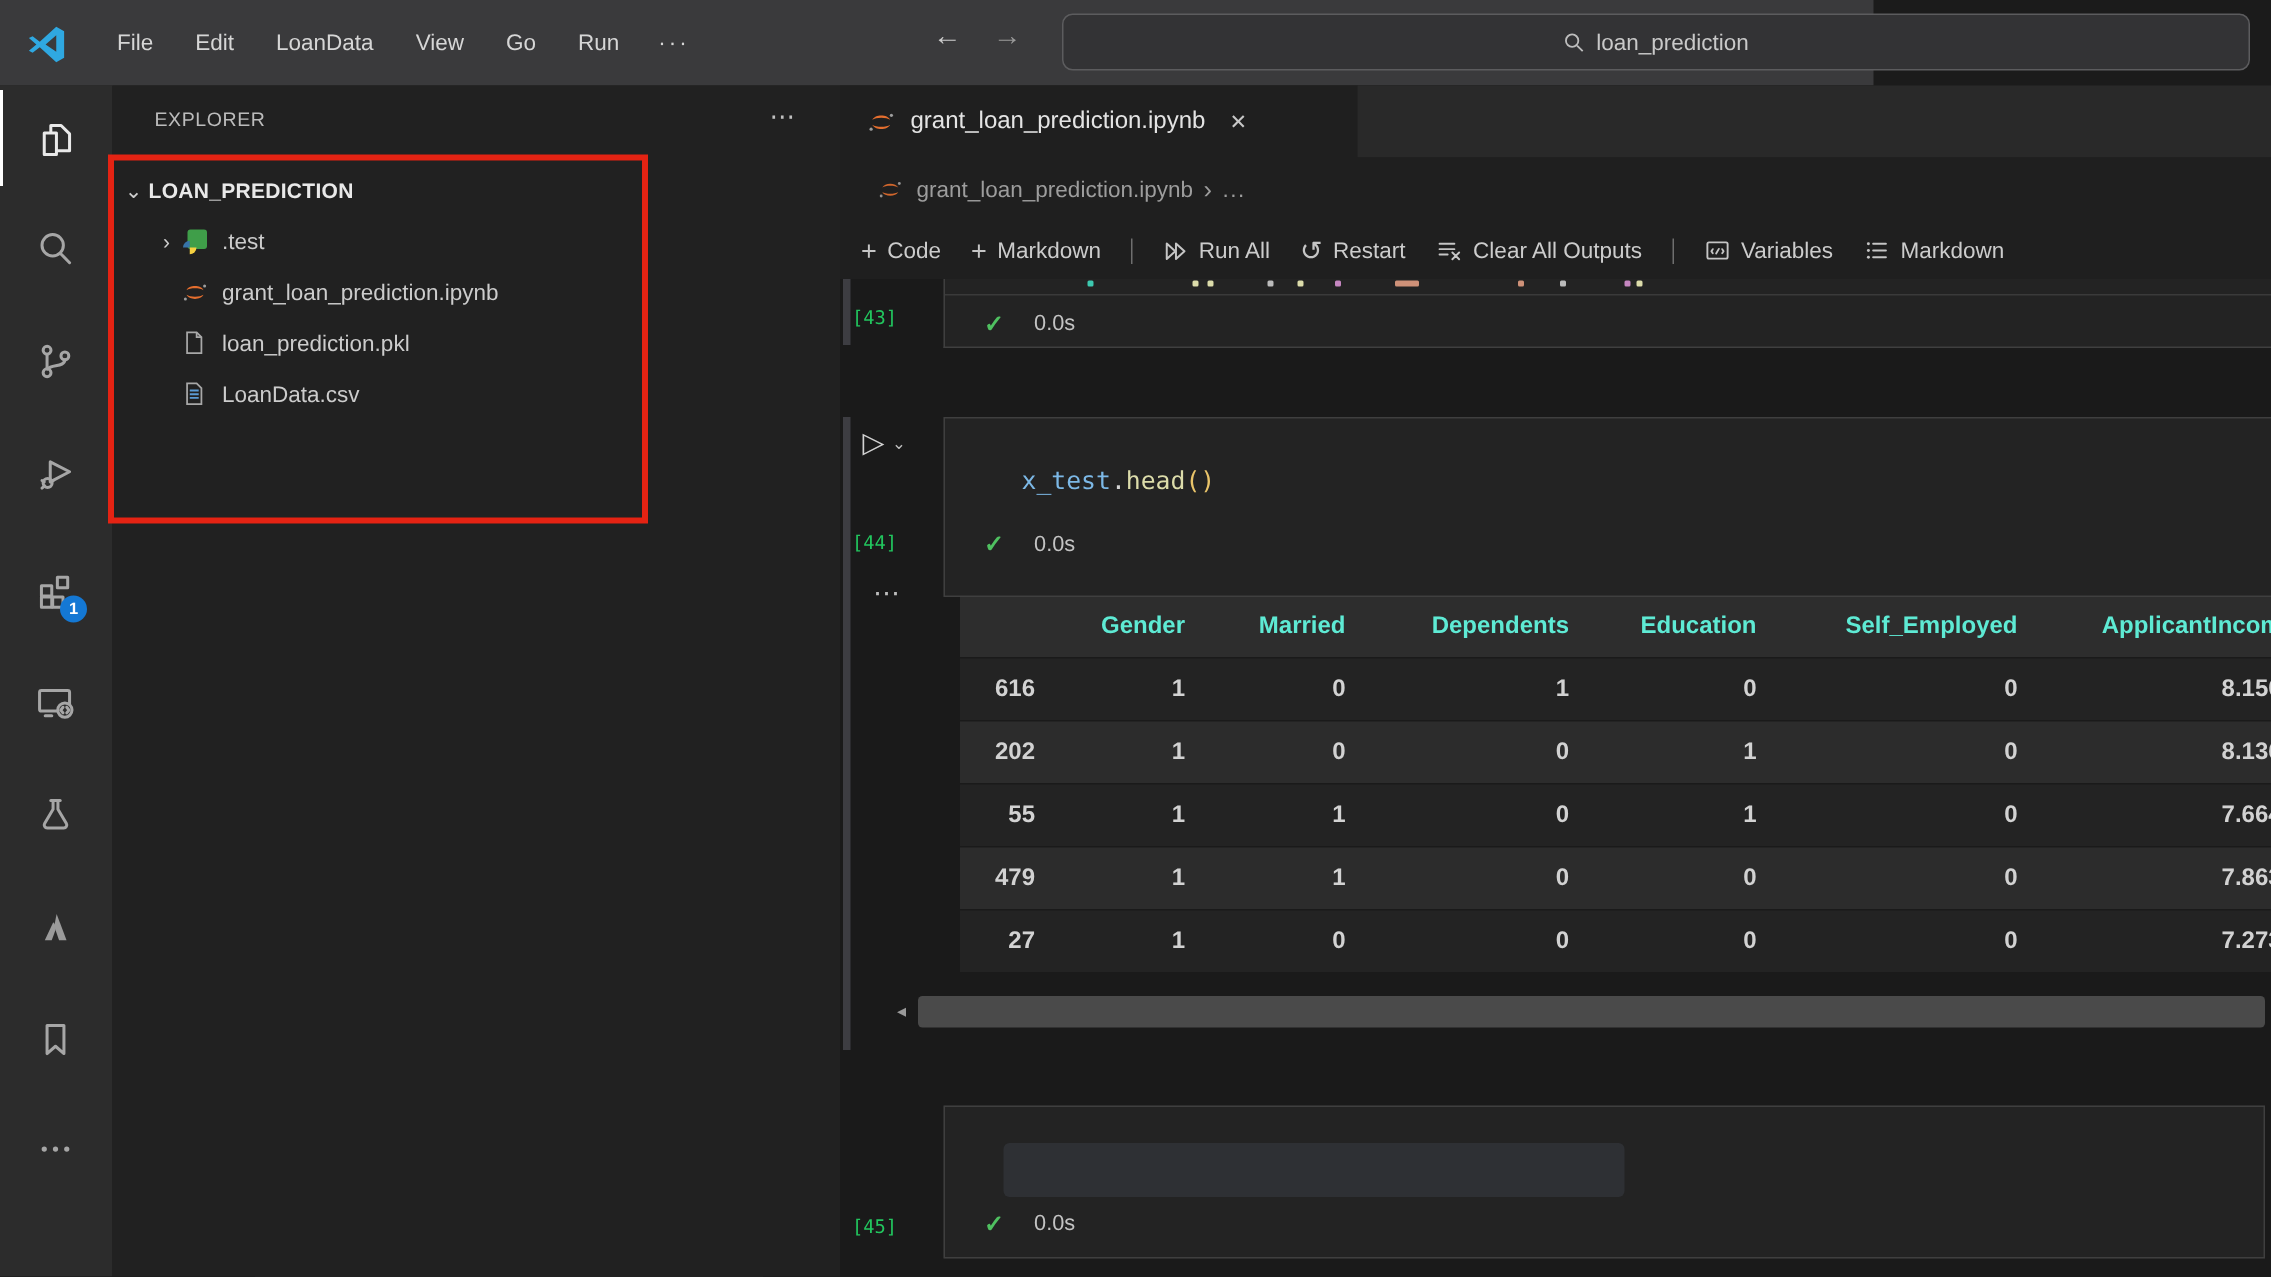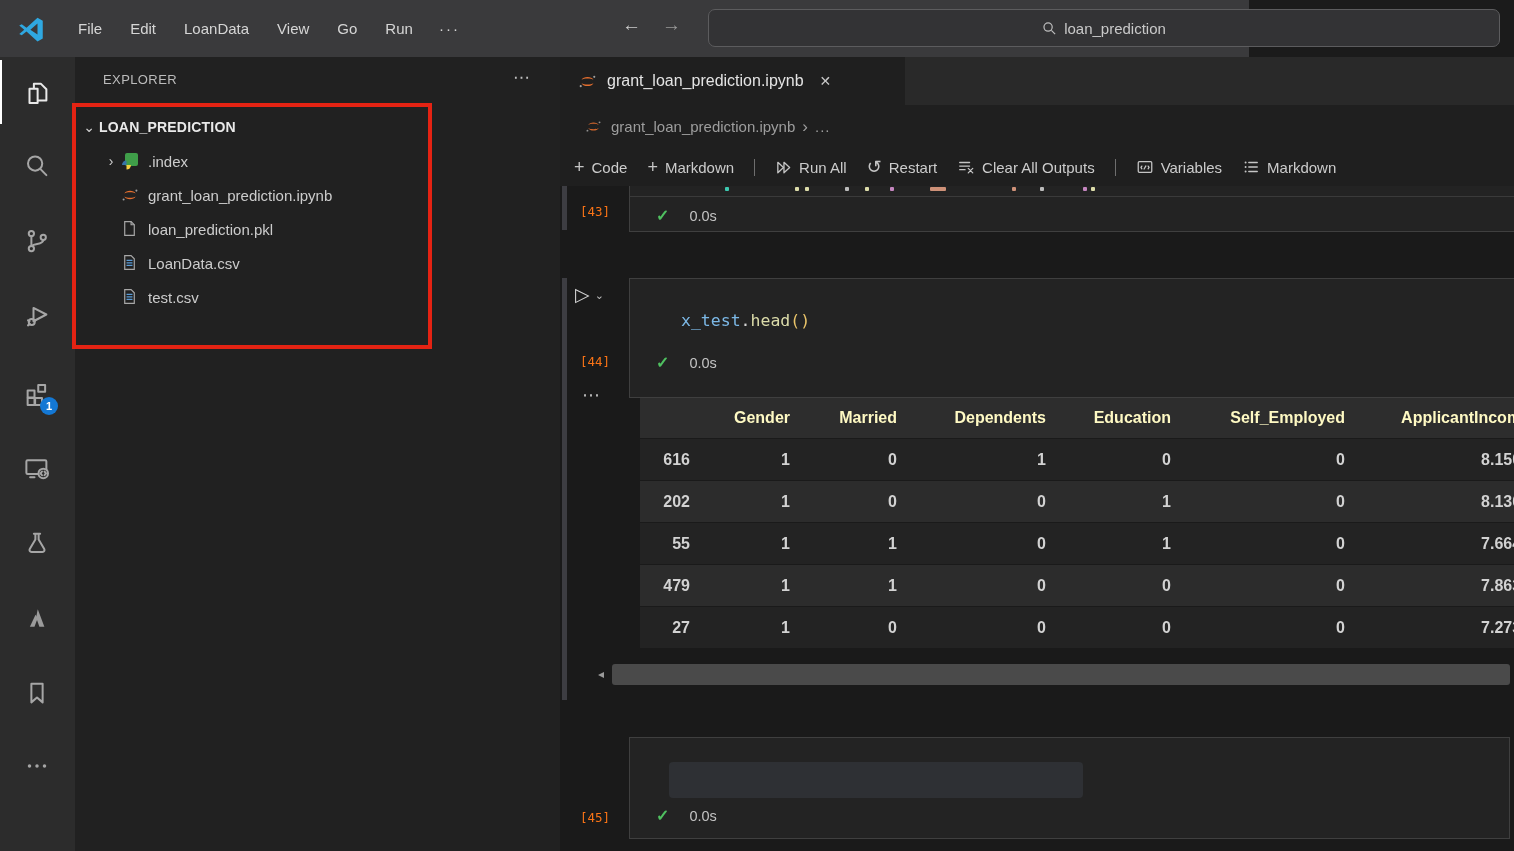--- a/index.html
+++ b/index.html
@@ -52,39 +52,39 @@
   .nbtoolbar{position:absolute;left:0;top:91px;width:954px;height:38px;background:#1f1f1f;display:flex;align-items:center;white-space:nowrap;padding-left:14px;box-sizing:border-box;}
   .tb-item{display:flex;align-items:center;gap:7px;color:#cccccc;font-size:15px;margin-right:20px;}
   .tb-plus{color:#c5c5c5;font-size:18px;font-weight:400;line-height:1;}
   .tb-item svg{stroke:#c5c5c5;fill:none;stroke-width:1.4;stroke-linecap:round;stroke-linejoin:round;}
   .tb-sep{width:1px;height:17px;background:#6e6e6e;margin-right:20px;}
   .tb-restart{color:#c5c5c5;font-size:18px;line-height:1;}
 
   
   .nbbody{position:absolute;left:0;top:129px;width:954px;height:665px;background:#1a1a1a;}
   .focusbar{position:absolute;left:2px;width:5px;background:#3d3d42;}
-  .gutter-label{position:absolute;left:20px;color:#f97316;font-family:"DejaVu Sans Mono",monospace;font-size:12.5px;}
+  .gutter-label{position:absolute;left:8px;color:#22c55e;font-family:"DejaVu Sans Mono",monospace;font-size:12.5px;}
   .cell{position:absolute;left:69px;width:886px;background:#232323;border:1px solid #3f3f3f;box-sizing:border-box;}
   .cell-status{position:absolute;display:flex;align-items:center;gap:20px;}
   .check{color:#4fc060;font-size:16px;font-weight:700;}
   .dur{color:#c3c3c3;font-size:14.5px;}
   .code-line{position:absolute;font-family:"DejaVu Sans Mono",monospace;font-size:16.5px;white-space:pre;}
   .tok-v{color:#7cb8e6}.tok-f{color:#dcdcaa}.tok-p{color:#d4d4d4}.tok-s{color:#ce9178}.tok-k{color:#569cd6}.tok-b{color:#e9c46a}
   .run-btn{position:absolute;left:15px;top:97px;color:#d2d2d2;font-size:19px;display:flex;align-items:flex-start;gap:5px;}
   .run-chev{font-size:11px;color:#bdbdbd;margin-top:6px;}
   .out-more{position:absolute;left:22px;top:198px;color:#bdbdbd;font-size:18px;letter-spacing:1px;}
 
   
   .output-table{position:absolute;left:80px;top:212px;width:890px;}
   .t-row{display:flex;height:42px;align-items:center;border-top:1px solid #1a1a1a;box-sizing:border-box;}
   .t-head{height:40px;background:#2d2d2d;border-top:none;font-weight:700;color:#e2e2e2;}
   .r-dark{background:#232323;}
   .r-light{background:#2c2c2c;}
   .t-cell{text-align:right;font-size:16px;color:#d2d2d2;font-weight:600;overflow:visible;white-space:nowrap;flex:0 0 auto;}
-  .t-head .t-cell{color:#fef9c3;font-weight:700;}
+  .t-head .t-cell{color:#5eead4;font-weight:700;}
   .c0{width:50px}.c1{width:100px}.c2{width:107px}.c3{width:149px}.c4{width:125px}.c5{width:174px}.c6{width:185px}
 
   .hscroll-thumb{position:absolute;left:52px;top:478px;width:898px;height:21px;background:#4a4a4a;border-radius:3px;}
   .hscroll-arrow{position:absolute;left:38px;top:481px;color:#9a9a9a;font-size:12px;}
 
   .line-highlight{position:absolute;background:#2e3034;border-radius:4px;}
   .specks{position:absolute;left:0;top:0;width:954px;height:8px;overflow:hidden;}
   .speck{position:absolute;top:1px;height:4px;width:4px;border-radius:1px;}
 </style>
 </head>
@@ -199,21 +199,21 @@
 
   <div class="tree-row" style="top:87px">
     <span class="tree-chevron" style="margin-left:26px">›</span>
     <span class="tree-ico">
       <svg viewBox="0 0 18 18" width="18" height="18">
         <rect x="4" y="1" width="13" height="13" rx="2" fill="#3f9e49"></rect>
         <path d="M1 13 a4.5 4.5 0 0 1 4.5 -4.5 v4.5 Z" fill="#3774a8"></path>
         <path d="M10 13 a4.5 4.5 0 0 1 -4.5 4.5 v-4.5 Z" fill="#f5d040"></path>
       </svg>
     </span>
-    <span>.index</span>
+    <span>.test</span>
   </div>
 
   <div class="tree-row" style="top:121px">
     <span style="width:46px"></span>
     <span class="tree-ico">
       <svg viewBox="0 0 16 16" width="18" height="18">
         <path d="M3 6.6 C4.4 3.4 11.6 3.4 13 6.6 C11 5.1 5 5.1 3 6.6 Z" fill="#e46e2e"></path>
         <path d="M3 9.4 C4.4 12.6 11.6 12.6 13 9.4 C11 10.9 5 10.9 3 9.4 Z" fill="#e46e2e"></path>
         <circle cx="13.7" cy="4.1" r="0.9" fill="#9e9e9e"></circle>
           <circle cx="2.3" cy="11.9" r="0.9" fill="#9e9e9e"></circle>
@@ -237,30 +237,20 @@
     <span style="width:46px"></span>
     <span class="tree-ico">
       <svg viewBox="0 0 16 16" width="17" height="17">
         <path d="M3.5 1.5 H9.5 L12.5 4.5 V14.5 H3.5 Z" fill="none" stroke="#a8a8a8" stroke-width="1.1"></path>
         <path d="M9.5 1.5 V4.5 H12.5" fill="none" stroke="#a8a8a8" stroke-width="1.1"></path>
       </svg>
     </span>
     <span>loan_prediction.pkl</span>
   </div>
 
-  <div class="tree-row" style="top:223px">
-    <span style="width:46px"></span>
-    <span class="tree-ico">
-      <svg viewBox="0 0 16 16" width="17" height="17">
-        <path d="M3.5 1.5 H9.5 L12.5 4.5 V14.5 H3.5 Z" fill="none" stroke="#a8a8a8" stroke-width="1.1"></path>
-        <path d="M5.2 6 H10.8 M5.2 8.3 H10.8 M5.2 10.6 H10.8" stroke="#5b9bd5" stroke-width="1.2"></path>
-      </svg>
-    </span>
-    <span>test.csv</span>
-  </div>
 
   <div class="hl-rect"></div>
 </div>
 
 <div class="editor">
 
   <div class="tabbar">
     <div class="tab">
       <span style="margin-left:18px;display:inline-flex">
         <svg viewBox="0 0 16 16" width="19" height="19">

